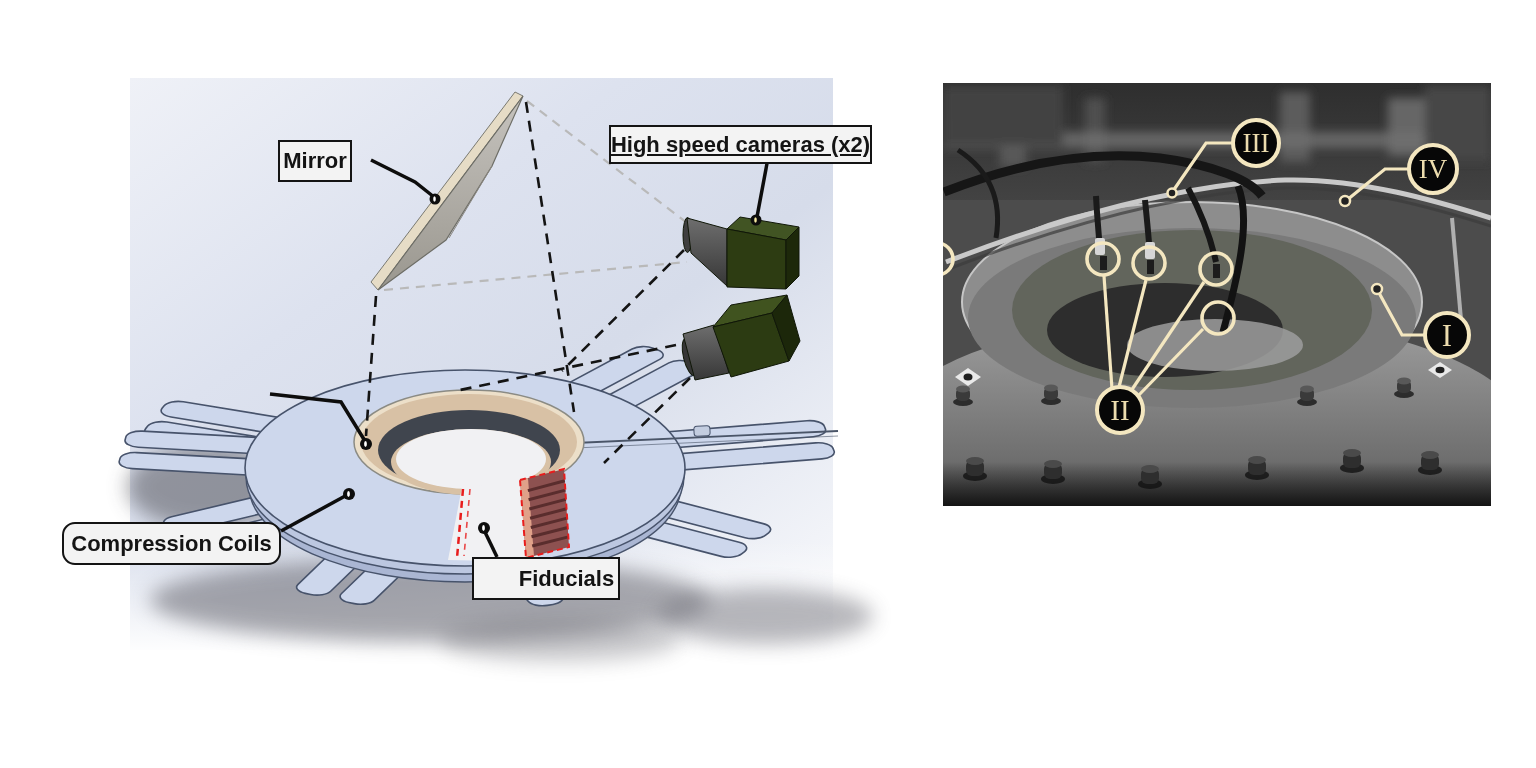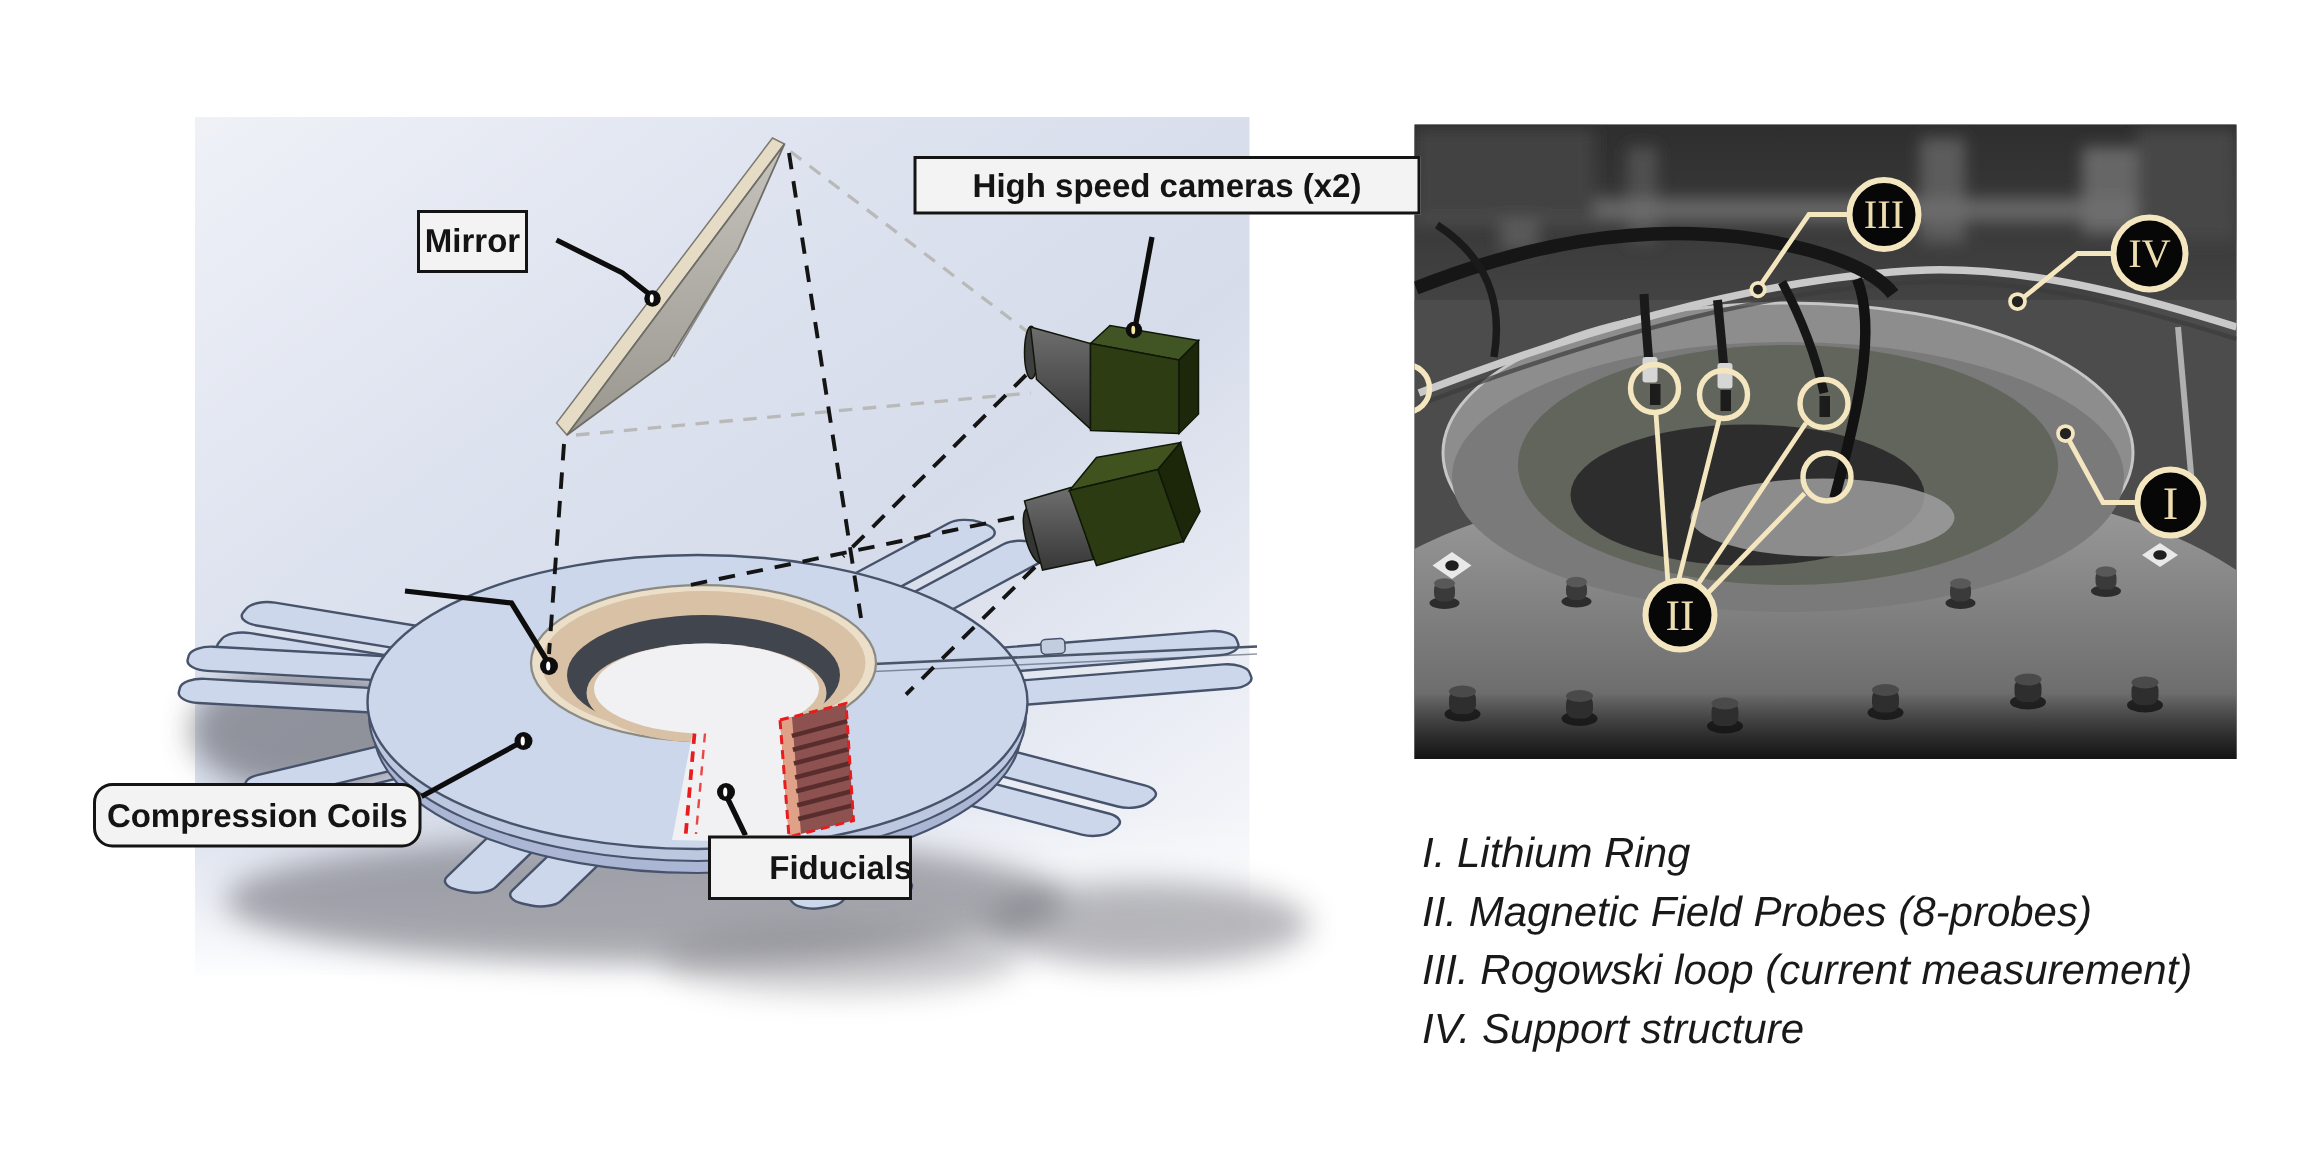--- a/index.html
+++ b/index.html
@@ -364,24 +364,18 @@
             <circle cx="1447" cy="335" r="22" fill="#070707" stroke="#f4e7c0" stroke-width="4"></circle>
             <text x="1447" y="346" font-size="31">I</text>
           </g>
         </g>
       </g>
     </g>
   </g>
 </svg>
 
 <div class="lbl" style="left:278px;top:140px;width:74px;height:42px;">Mirror</div>
-<div class="lbl" style="left:609px;top:104px;width:338px;height:39px;">High speed cameras (x2)</div>
+<div class="lbl" style="left:609px;top:125px;width:263px;height:39px;text-decoration:underline;">High speed cameras (x2)</div>
 <div class="lbl" style="left:62px;top:522px;width:219px;height:43px;border-radius:13px;">Compression Coils</div>
-<div class="lbl" style="left:472px;top:557px;width:136px;height:43px;padding-left:41px;">Fiducials</div>
-
-<div class="legend">
-  <div>I. Lithium Ring</div>
-  <div>II. Magnetic Field Probes (8-probes)</div>
-  <div>III. Rogowski loop (current measurement)</div>
-  <div>IV. Support structure</div>
+<div class="lbl" style="left:472px;top:557px;width:148px;height:43px;padding-left:41px;">Fiducials</div>
+
+
 </div>
 
-</div>
-
 </body></html>

